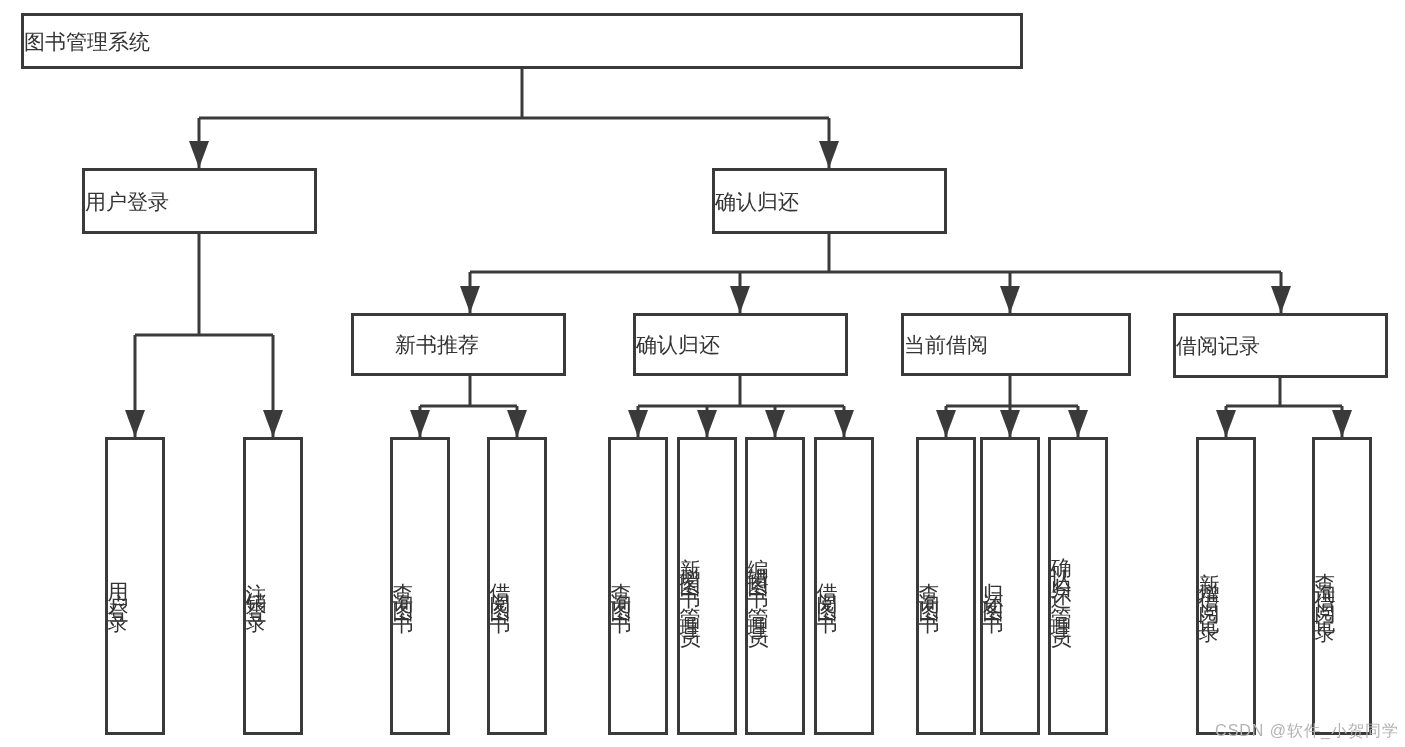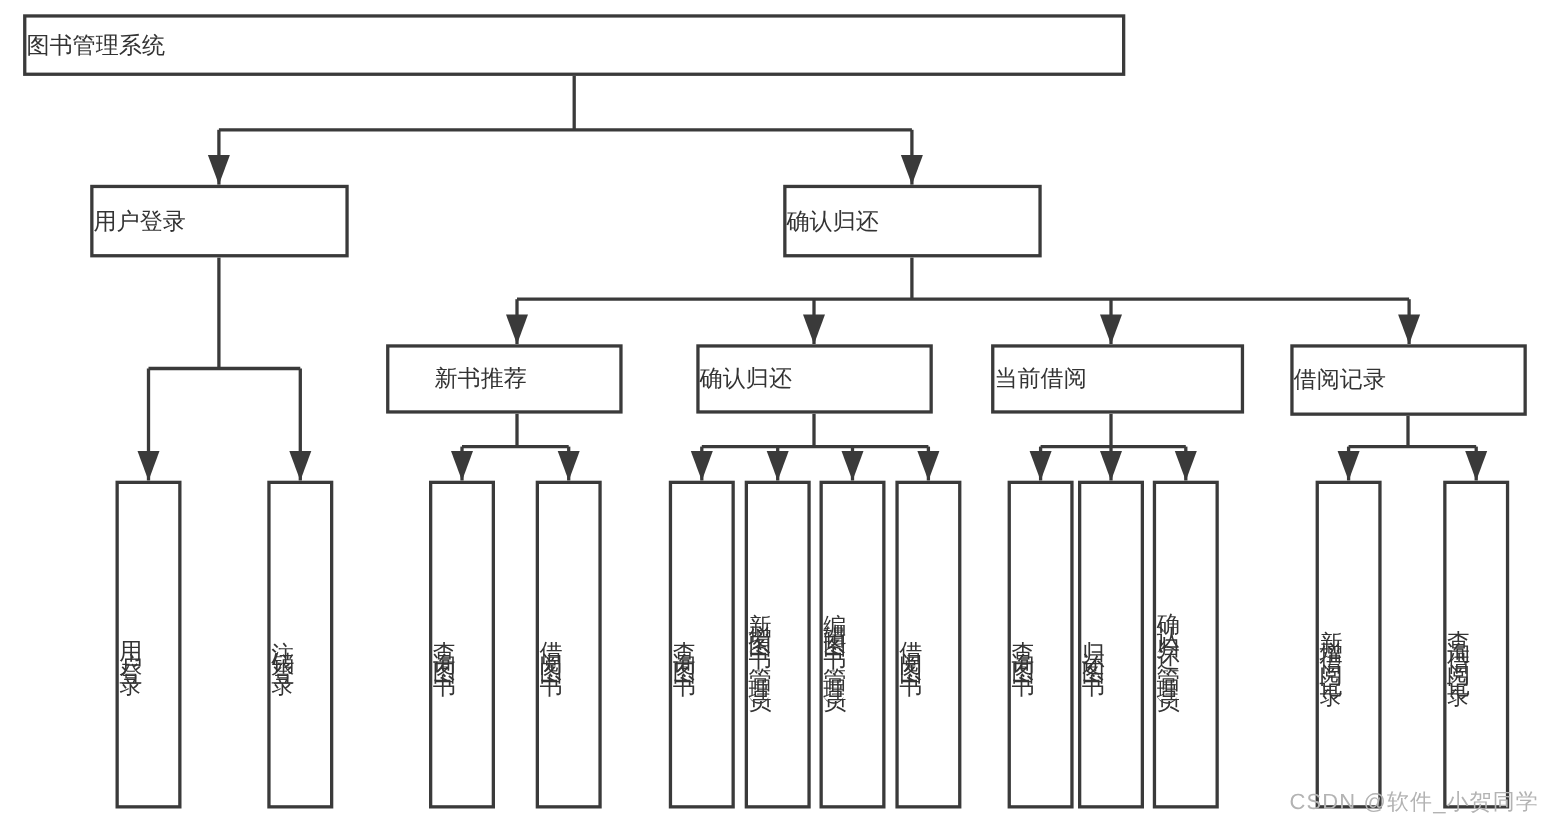--- a/index.html
+++ b/index.html
@@ -50,21 +50,21 @@
   .leaf .vtext{
     writing-mode:vertical-rl;
     text-orientation:mixed;
     letter-spacing:10px;
     white-space:nowrap;
   }
   #watermark{
     position:absolute;
     right:6px;
     bottom:5px;
-    font-size:20px;
+    font-size:16px;
     color:var(--watermark);
     letter-spacing:1px;
   }
 </style>
 </head>
 <body>
 
 <div id="stage">
 
   <svg id="connectors" viewBox="0 0 1405 747" xmlns="http://www.w3.org/2000/svg">

